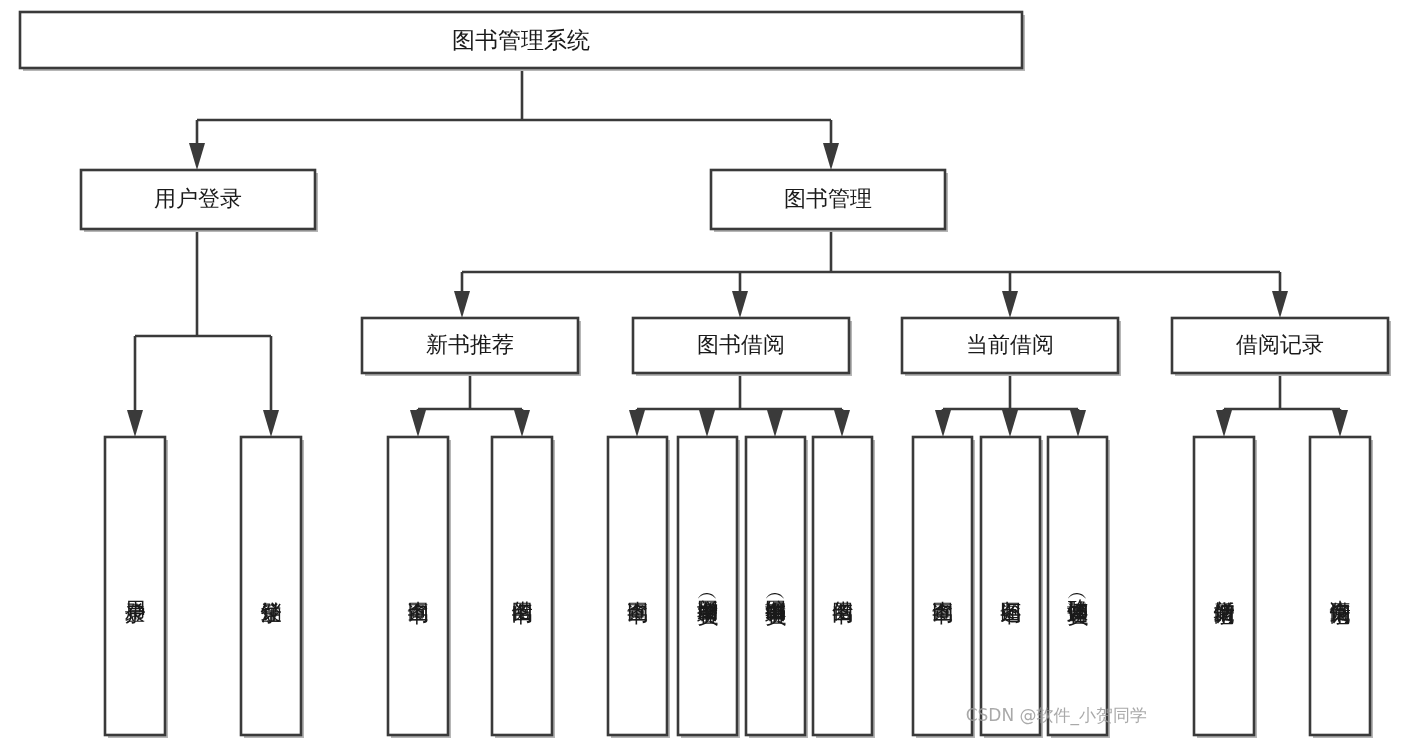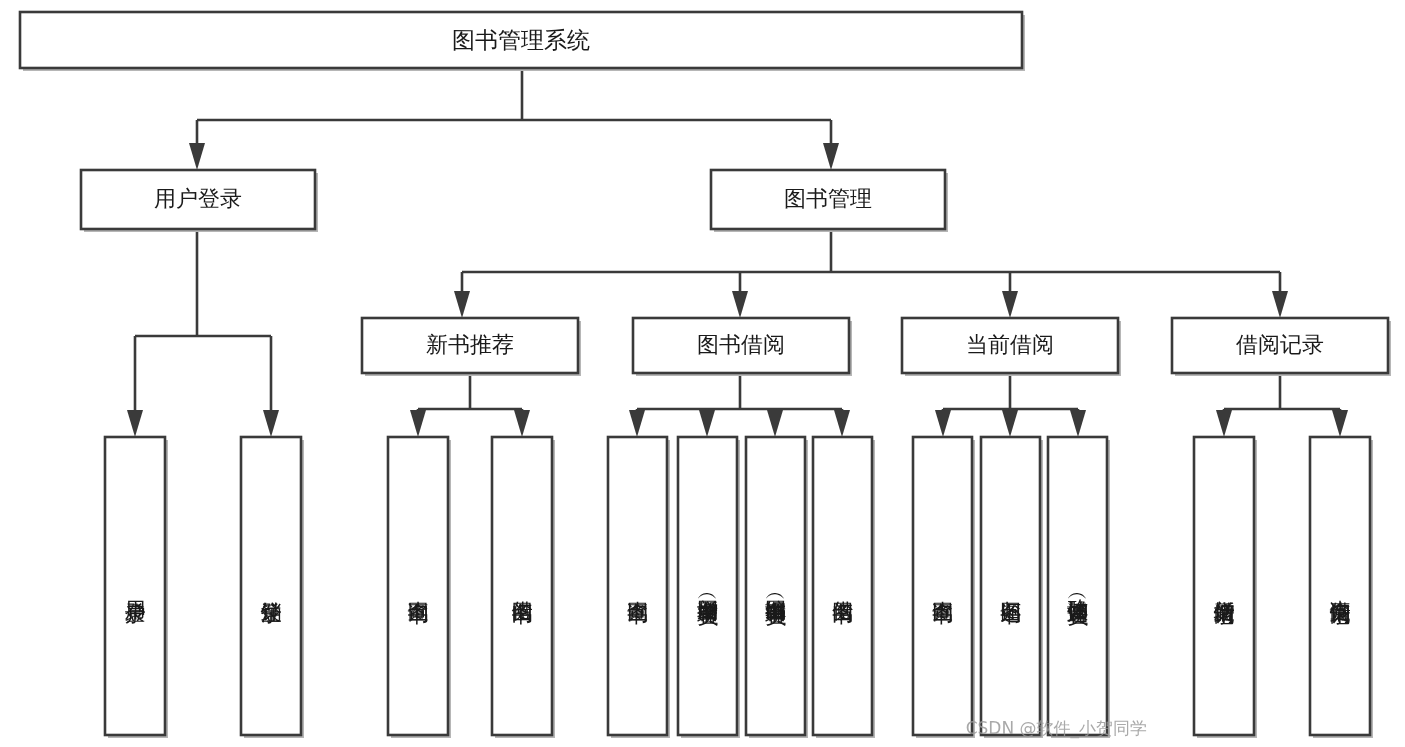--- a/index.html
+++ b/index.html
@@ -72,21 +72,21 @@
     display: flex;
     align-items: center;
     justify-content: center;
     text-align: center;
     white-space: nowrap;
     pointer-events: none;
   }
   .watermark {
     position: absolute;
     right: 10px;
-    bottom: 7px;
+    bottom: 20px;
     font-family: "DejaVu Sans", "Liberation Sans", sans-serif;
     font-size: 17px;
     color: #9b9b9b;
     opacity: 0.85;
     white-space: nowrap;
     pointer-events: none;
   }
 </style>
 </head>
 <body>

